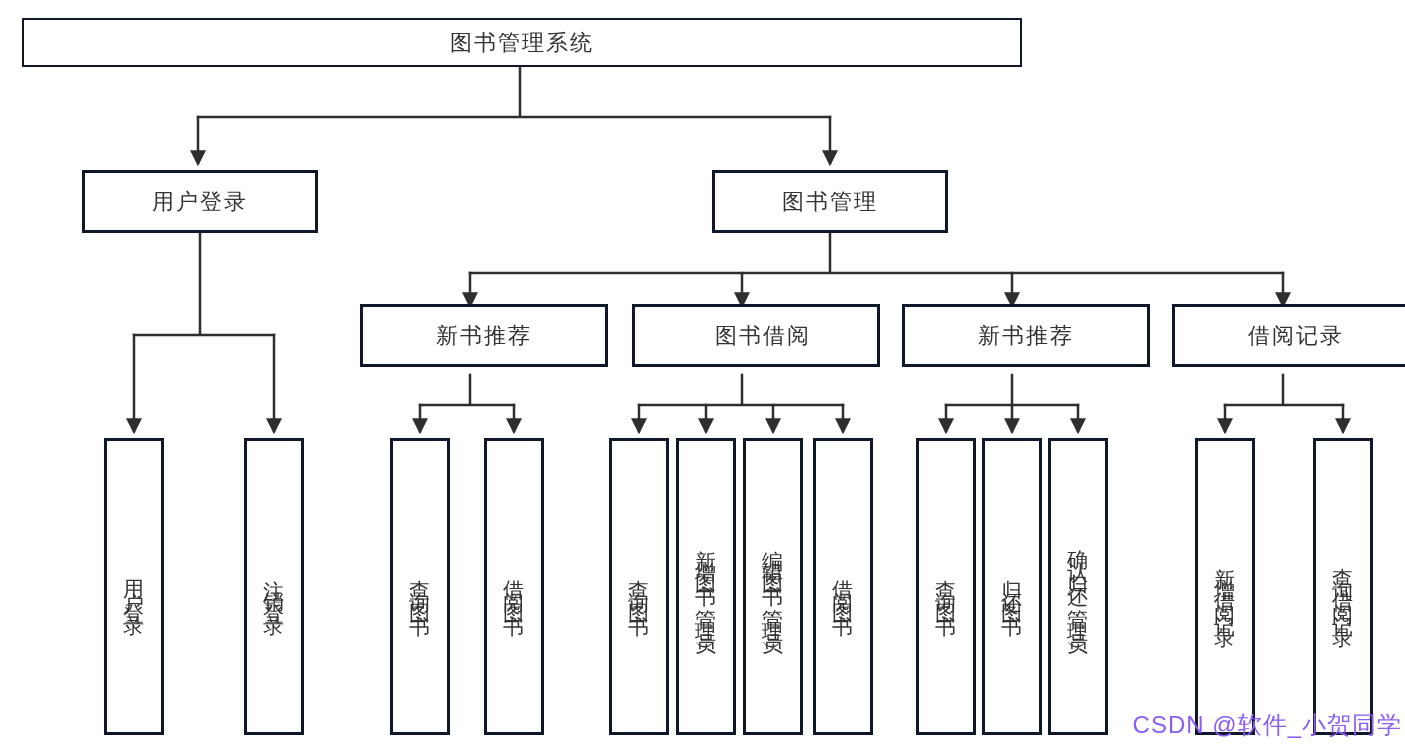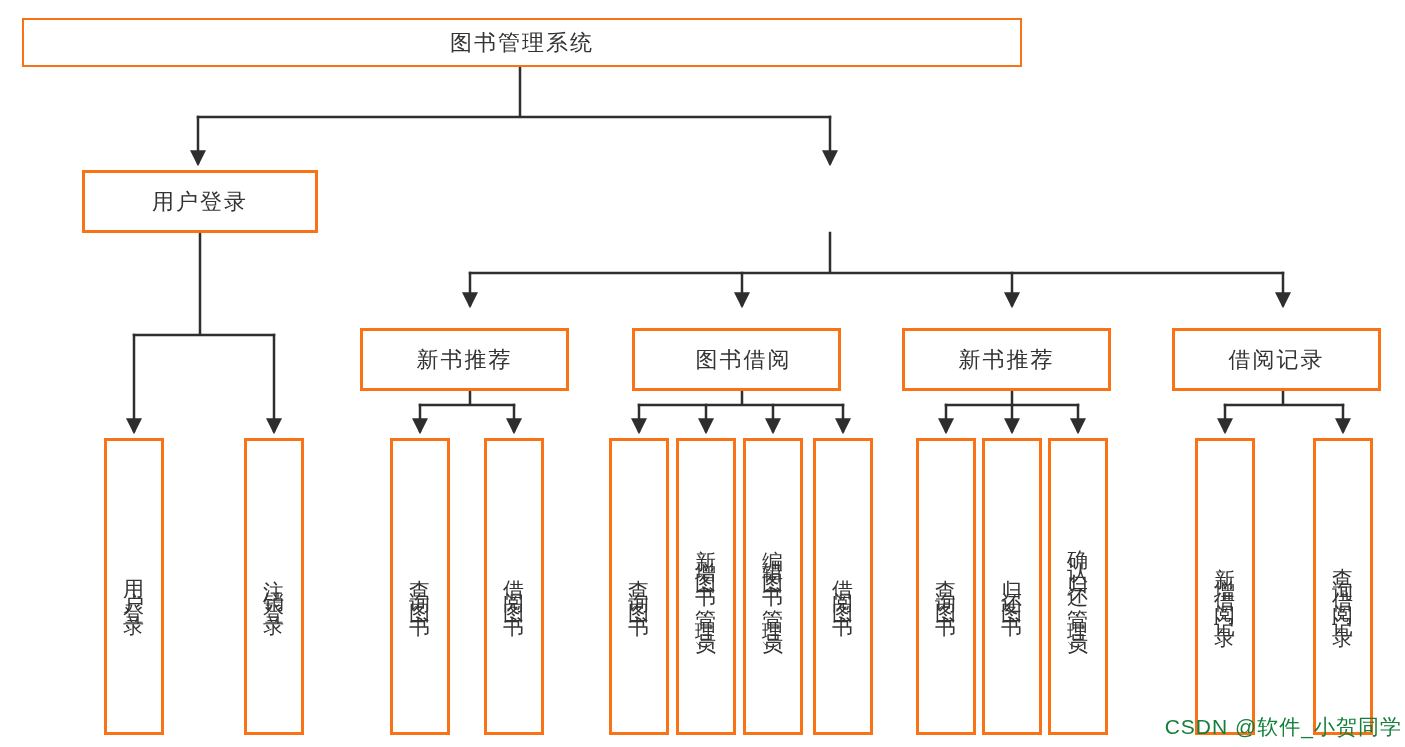--- a/index.html
+++ b/index.html
@@ -14,60 +14,60 @@
   }
   #connectors {
     position: absolute;
     left: 0; top: 0;
     width: 1405px; height: 747px;
     pointer-events: none;
   }
   .box {
     position: absolute;
     background: #ffffff;
-    border: 3px solid #f97316;
+    border: 3px solid #0f172a;
     box-sizing: border-box;
     display: flex;
     align-items: center;
     justify-content: center;
     font-size: 22px;
     letter-spacing: 2px;
     color: #333333;
     z-index: 2;
   }
   .root-box {
     left: 22px; top: 18px;
     width: 1000px; height: 49px;
     border-width: 2px;
   }
   .l2 { top: 170px; width: 236px; height: 63px; }
   .l2-a { left: 82px; }
   .l2-b { left: 712px; }
-  .l3 { top: 328px; width: 209px; height: 63px; font-family: Liberation Serif, serif; }
+  .l3 { top: 304px; width: 248px; height: 63px; font-family: Liberation Serif, serif; }
   .l3-a { left: 360px; }
   .l3-b { left: 632px; padding-left: 14px; }
   .l3-c { left: 902px; }
   .l3-d { left: 1172px; }
   .leaf {
     top: 438px;
     width: 60px; height: 297px;
     writing-mode: vertical-rl;
     text-orientation: mixed;
     font-size: 21px;
     letter-spacing: 12px;
     line-height: 1;
     border-width: 3px;
   }
   .watermark {
     position: absolute;
     right: 3px;
     bottom: 6px;
-    font-size: 21px;
+    font-size: 24px;
     letter-spacing: 1px;
-    color: #15803d;
+    color: #8b5cf6;
     z-index: 10;
     white-space: nowrap;
   }
 </style>
 </head>
 <body>
 
 <div id="stage">
 
   <svg id="connectors" viewBox="0 0 1405 747" xmlns="http://www.w3.org/2000/svg">
@@ -109,20 +109,21 @@
 
       <path d="M1283,375 V405 M1225,405 H1343"></path>
       <path d="M1225,405 V431" marker-end="url(#arrow)"></path>
       <path d="M1343,405 V431" marker-end="url(#arrow)"></path>
     </g>
   </svg>
 
   <div class="box root-box">图书管理系统</div>
 
   <div class="box l2 l2-a">用户登录</div>
+  <div class="box l2 l2-b">图书管理</div>
 
   <div class="box l3 l3-a">新书推荐</div>
   <div class="box l3 l3-b">图书借阅</div>
   <div class="box l3 l3-c">新书推荐</div>
   <div class="box l3 l3-d">借阅记录</div>
 
   <div class="box leaf" style="left:104px">用户登录</div>
   <div class="box leaf" style="left:244px">注销登录</div>
 
   <div class="box leaf" style="left:390px">查询图书</div>

